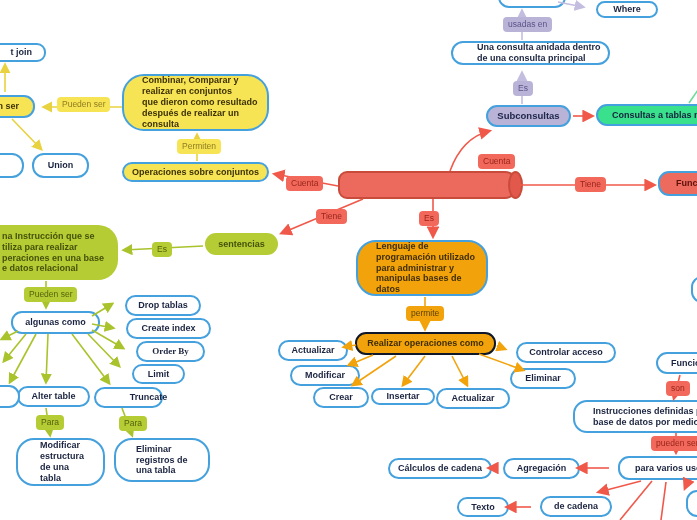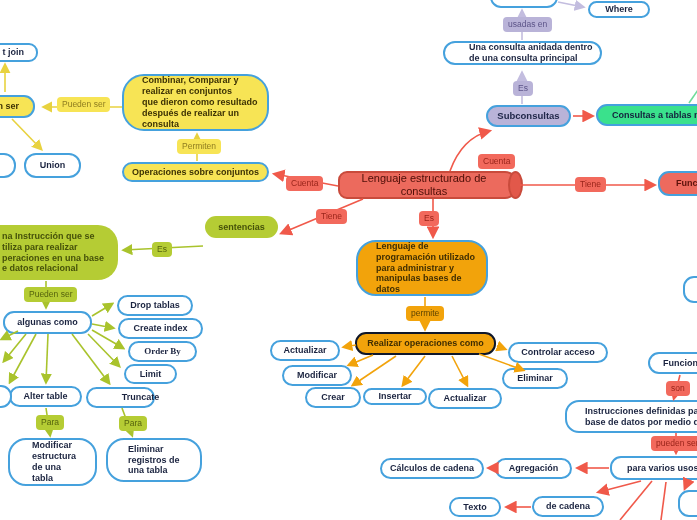--- a/index.html
+++ b/index.html
@@ -3,21 +3,21 @@
 <meta charset="utf-8">
 <style>
   html,body{margin:0;padding:0;}
   body{width:697px;height:520px;position:relative;overflow:hidden;background:#ffffff;
        font-family:"Liberation Sans",sans-serif;}
   .node{position:absolute;box-sizing:border-box;display:flex;align-items:center;justify-content:center;
         text-align:center;font-weight:bold;font-size:9px;line-height:1.22;border-radius:11px;
         white-space:pre-line;z-index:1;}
   .tleft{justify-content:flex-start;text-align:left;}
   .tright{justify-content:flex-end;text-align:right;}
-  .wb{background:#ffffff;border:2px solid #45a1dd;color:#1b2440;}
+  .wb{background:#ffffff;border:2px solid #45a1dd;color:#1b2440;margin-left:8px;}
   .yellow{background:#f7e455;border:2px solid #45a1dd;color:#3d3204;}
   .olive{background:#b5cc34;border:none;color:#46520a;}
   .lav{background:#b9b3d8;border:2px solid #45a1dd;color:#21284a;}
   .green{background:#3ae18c;border:2px solid #45a1dd;color:#14213d;}
   .orange{background:#f2a30b;border:2px solid #45a1dd;color:#402e02;}
   .orange2{background:#f2a30b;border:2px solid #0f172a;color:#402e02;}
   .rednode{background:#ed6a5e;border:2px solid #45a1dd;color:#5c120b;}
   .central{background:#ec6a5d;border:2px solid #c94b3c;border-radius:9px 13px 13px 9px;
            color:#4d0e07;font-weight:normal;font-size:11px;}
   .cap{position:absolute;right:-7px;top:-2px;bottom:-2px;width:15px;border-radius:50%;
@@ -126,31 +126,30 @@
 <div class="node wb" style="left:24px;top:153px;width:57px;height:25px;border-radius:12px;">Union</div>
 <div class="node yellow tleft" style="left:122px;top:74px;width:147px;height:57px;padding-left:18px;border-radius:22px;">Combinar, Comparar y
 realizar en conjuntos
 que dieron como resultado
 después de realizar un
 consulta</div>
 <div class="elabel yl" style="left:177px;top:139px;">Permiten</div>
 <div class="node yellow" style="left:122px;top:162px;width:147px;height:20px;border-radius:10px;">Operaciones sobre conjuntos</div>
 
 <div class="node central" style="left:338px;top:171px;width:180px;height:28px;padding:0 16px 0 8px;">
-  <span>Lenguaje estructurado de consultas</span>
   <span class="cap"></span>
 </div>
 <div class="elabel rl" style="left:286px;top:176px;">Cuenta</div>
 <div class="elabel rl" style="left:478px;top:154px;">Cuenta</div>
 <div class="elabel rl" style="left:575px;top:177px;">Tiene</div>
 <div class="elabel rl" style="left:316px;top:209px;">Tiene</div>
 <div class="elabel rl" style="left:419px;top:211px;">Es</div>
 <div class="node rednode tleft" style="left:658px;top:171px;width:70px;height:25px;padding-left:16px;">Funci</div>
 
-<div class="node olive" style="left:205px;top:216px;width:73px;height:22px;">sentencias</div>
+<div class="node olive" style="left:205px;top:233px;width:73px;height:22px;">sentencias</div>
 <div class="elabel ol" style="left:152px;top:242px;">Es</div>
 <div class="node olive tleft" style="left:-50px;top:225px;width:168px;height:55px;padding-left:52px;border-radius:20px;">na Instrucción que se
 tiliza  para realizar
 peraciones  en una base
 e datos relacional</div>
 <div class="elabel ol" style="left:24px;top:287px;">Pueden ser</div>
 <div class="node wb" style="left:3px;top:311px;width:89px;height:23px;">algunas como</div>
 <div class="node wb" style="left:117px;top:295px;width:76px;height:21px;">Drop tablas</div>
 <div class="node wb" style="left:118px;top:318px;width:85px;height:21px;">Create index</div>
 <div class="node wb" style="left:128px;top:341px;width:69px;height:21px;font-family:Liberation Serif, serif;">Order By</div>

